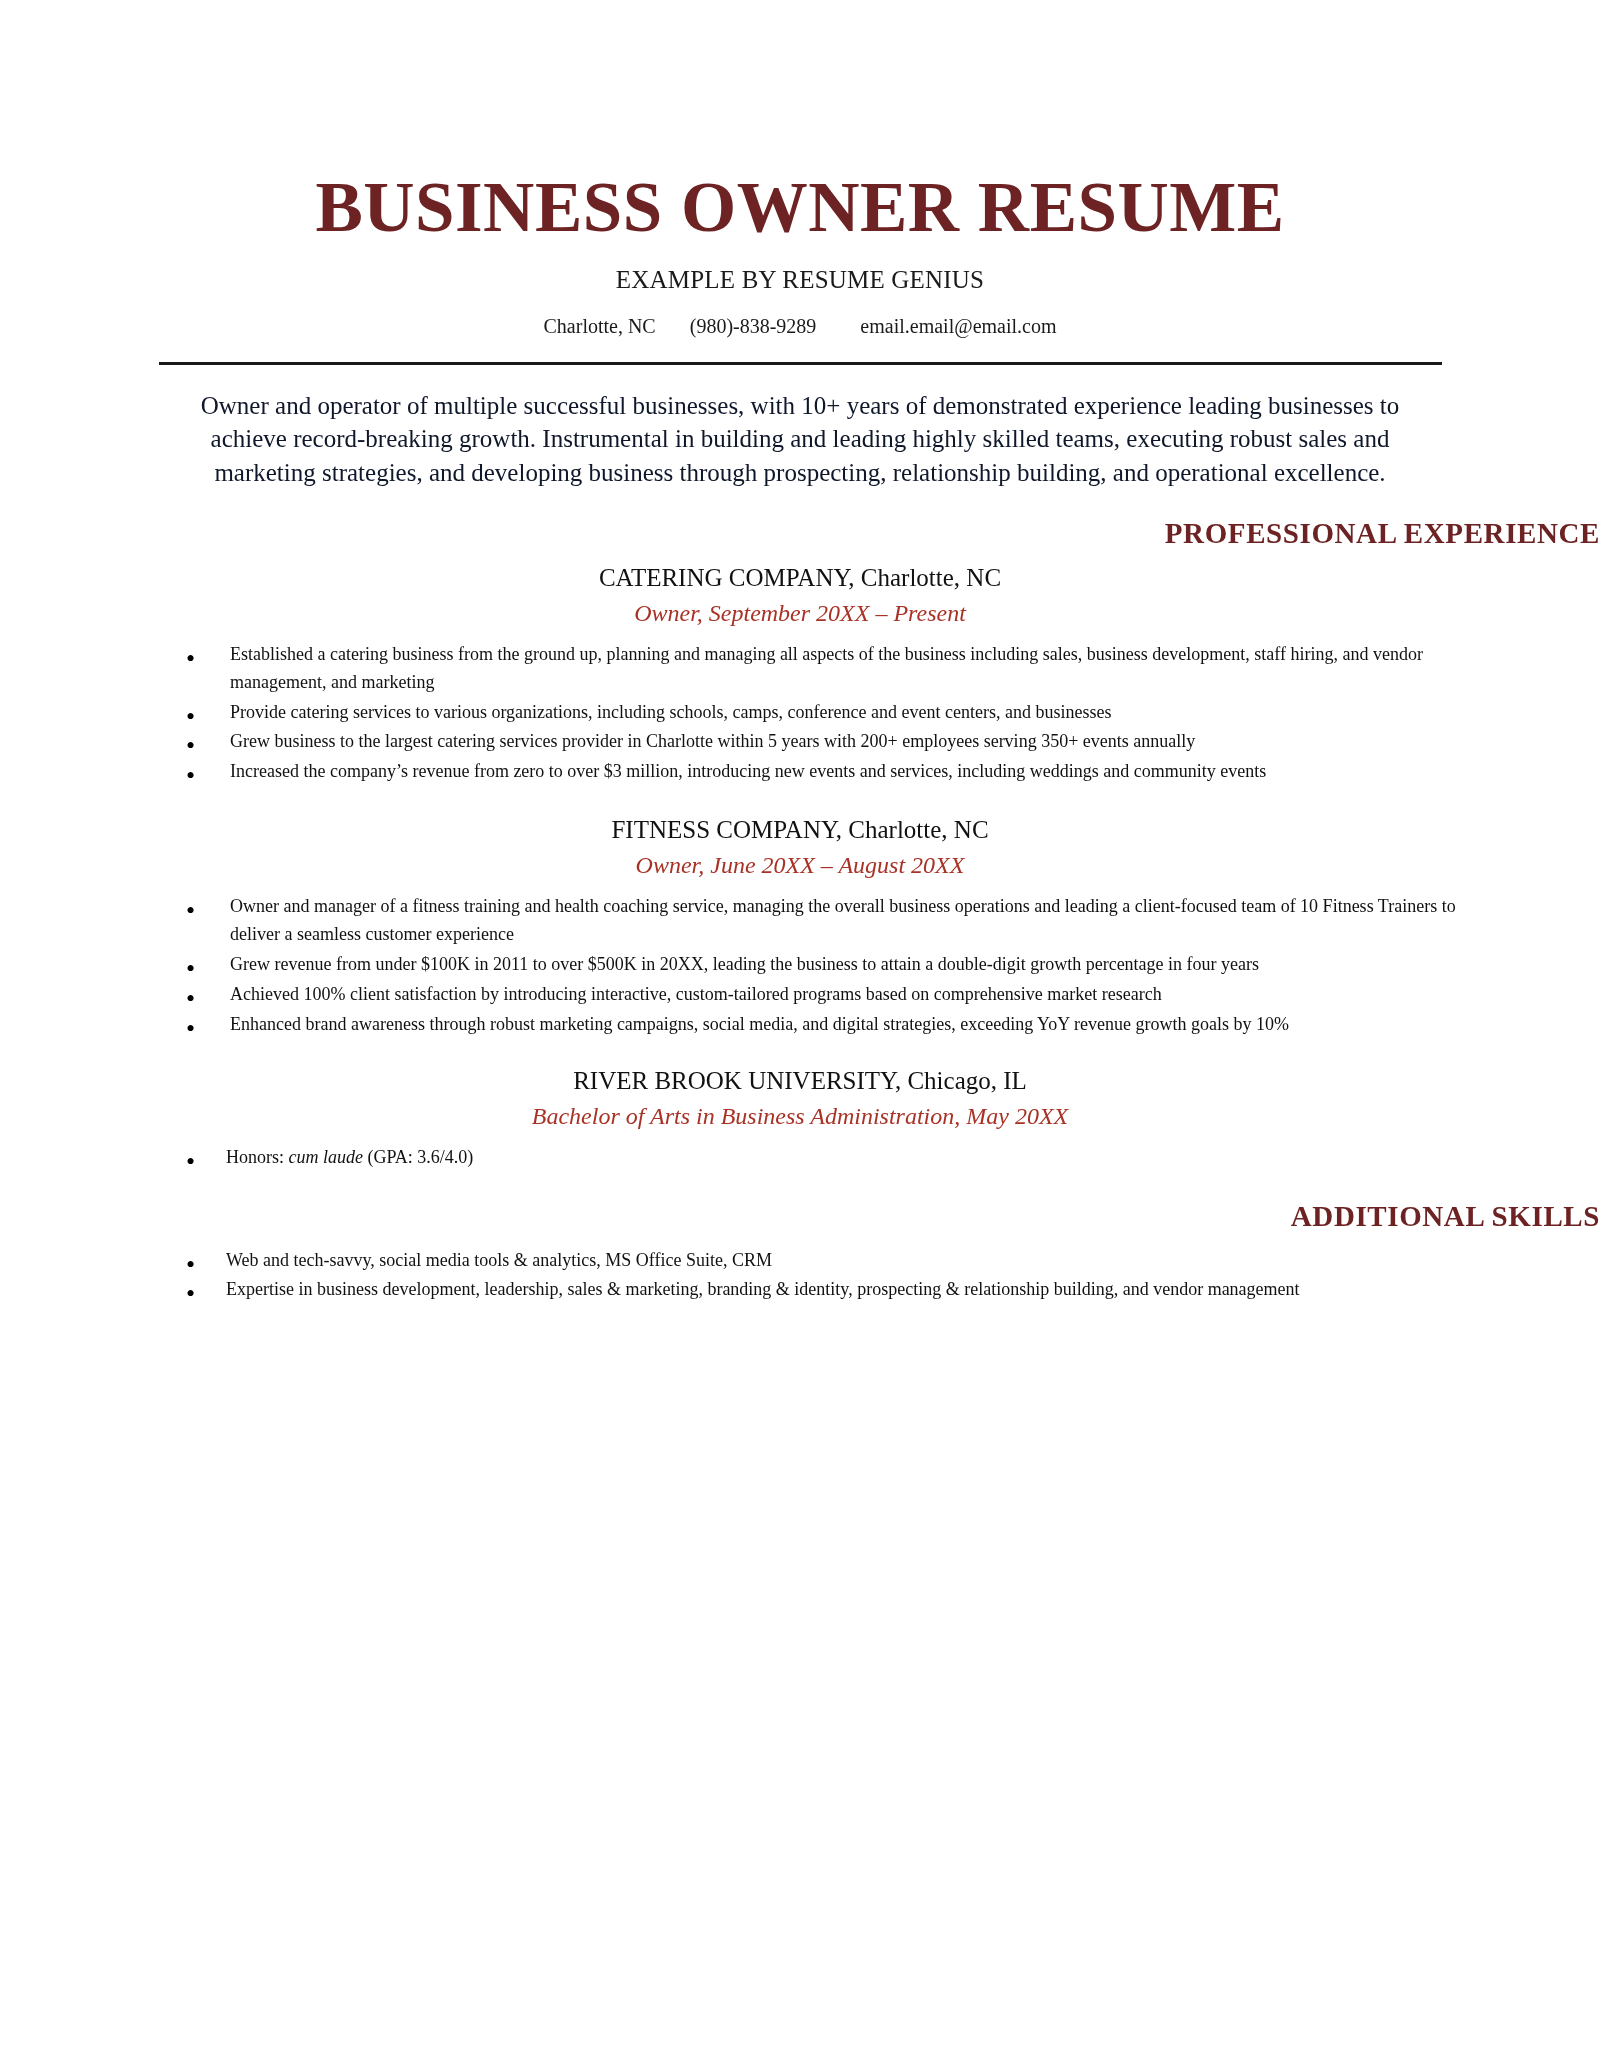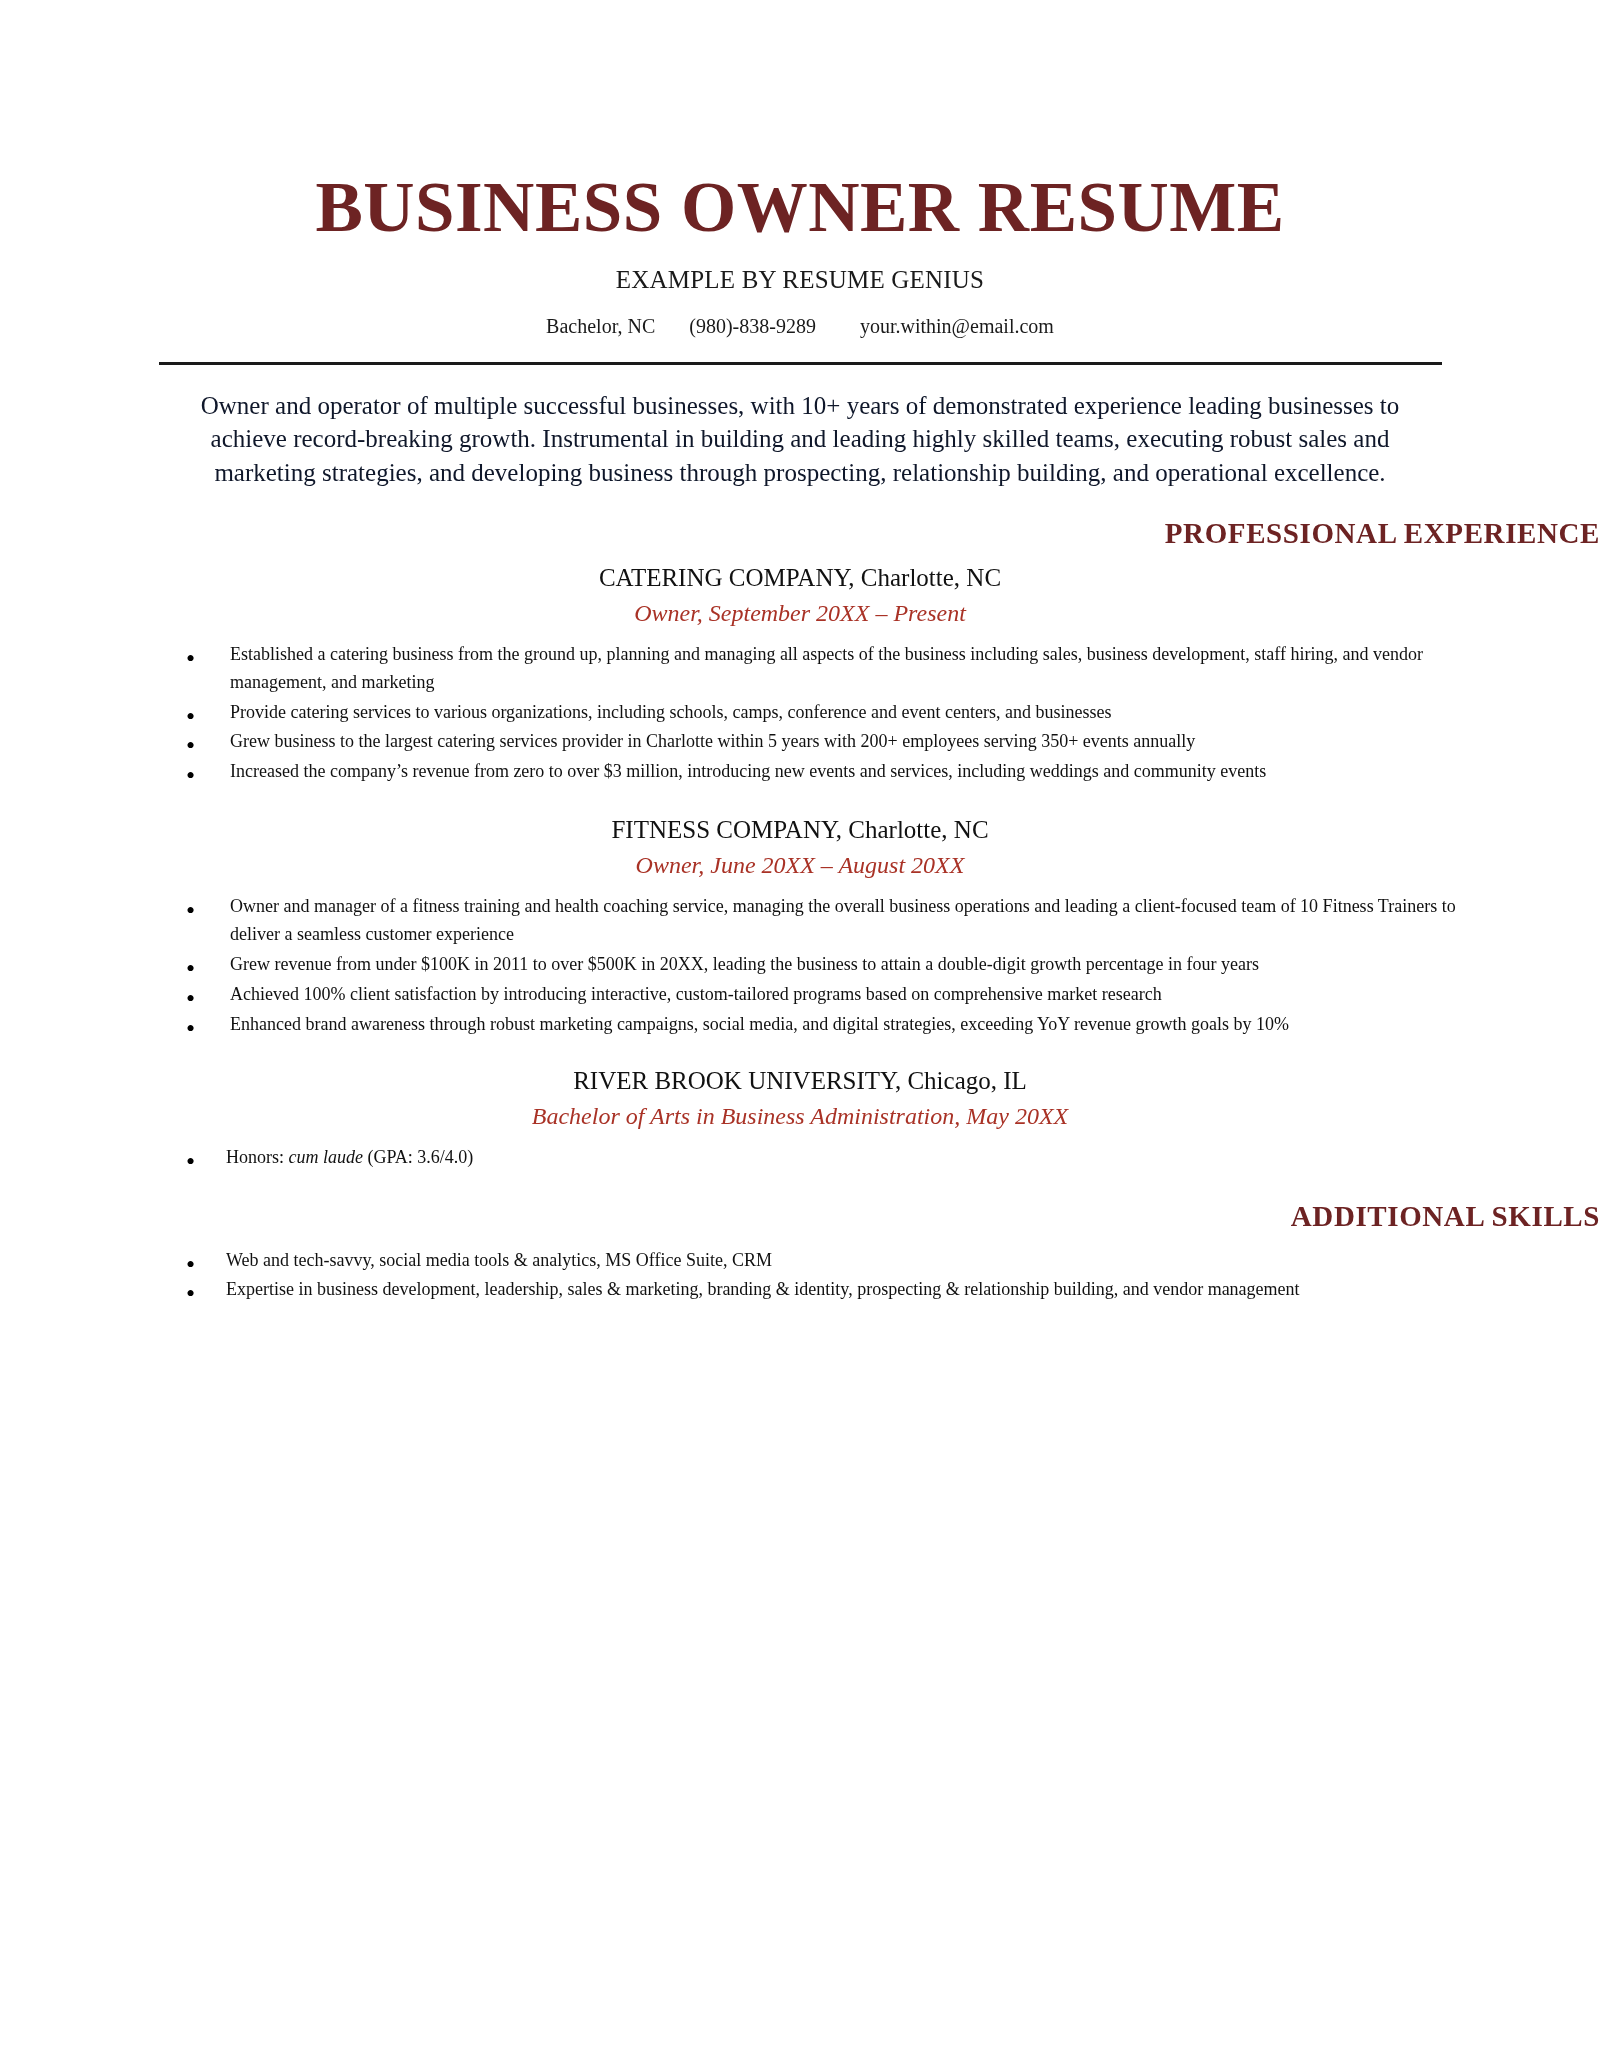--- a/index.html
+++ b/index.html
@@ -135,25 +135,25 @@
 </style>
 </head>
 <body>
 
 <div class="page">
 
   <div class="header">
     <h1 class="resume-title">BUSINESS OWNER RESUME</h1>
     <div class="resume-subtitle">EXAMPLE BY RESUME GENIUS</div>
     <div class="contact-line">
-      <span class="contact-item">Bachelor, NC</span>
+      <span class="contact-item">Charlotte, NC</span>
       <span class="contact-gap-1"></span>
       <span class="contact-item">(980)-838-9289</span>
       <span class="contact-gap-2"></span>
-      <span class="contact-item">your.within@email.com</span>
+      <span class="contact-item">email.email@email.com</span>
     </div>
   </div>
 
   <hr class="divider">
 
   <div class="summary">Owner and operator of multiple successful businesses, with 10+ years of demonstrated experience leading businesses to achieve record-breaking growth. Instrumental in building and leading highly skilled teams, executing robust sales and marketing strategies, and developing business through prospecting, relationship building, and operational excellence.</div>
 
   <div class="section">
     <h2 class="section-heading">PROFESSIONAL EXPERIENCE</h2>
 

